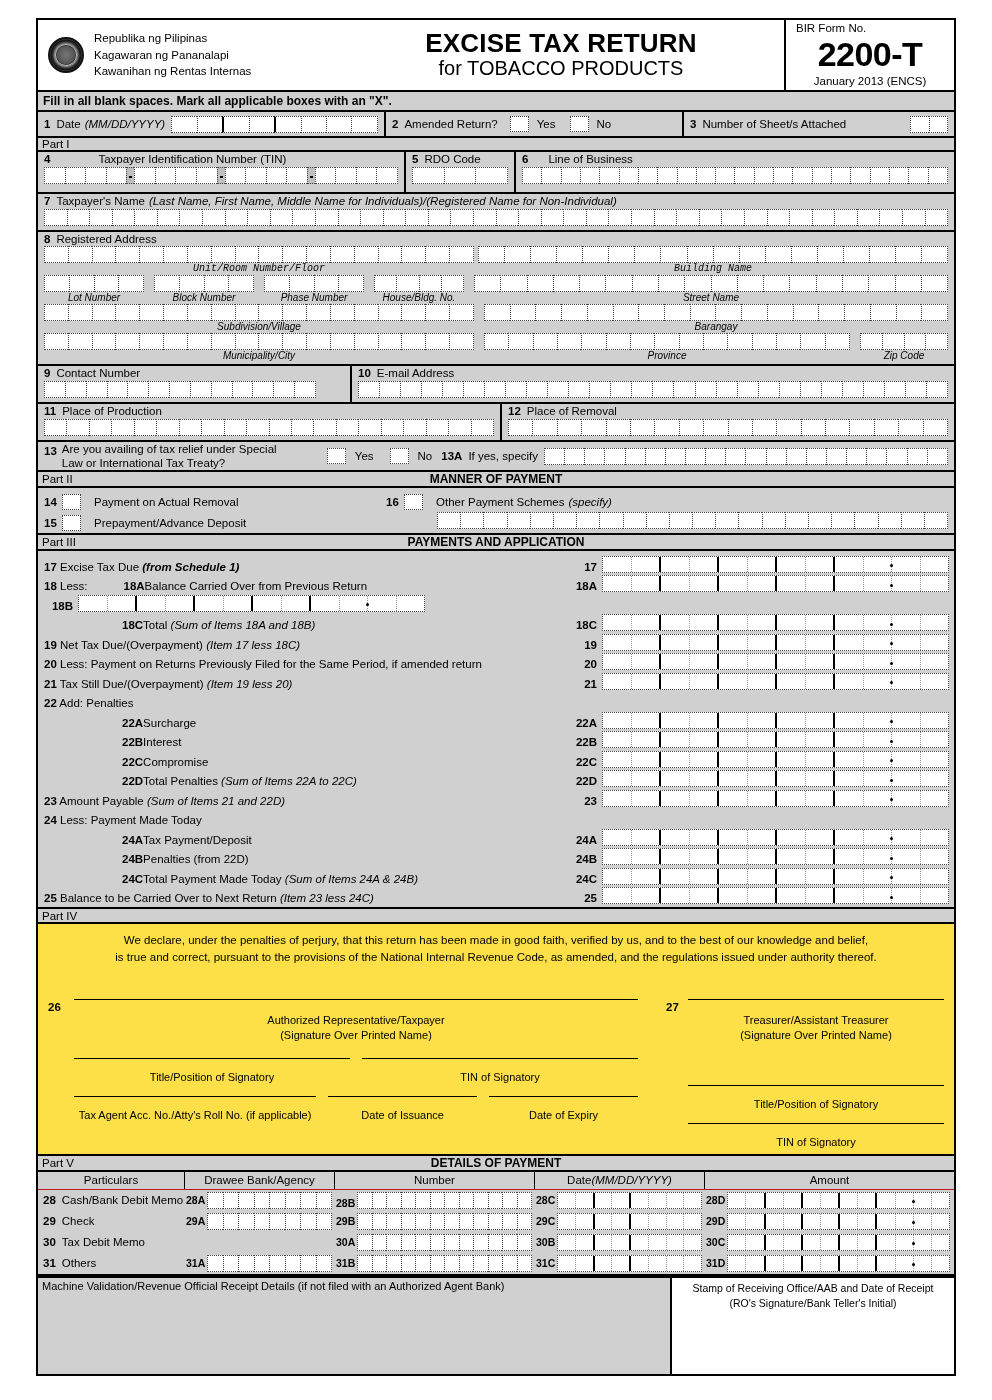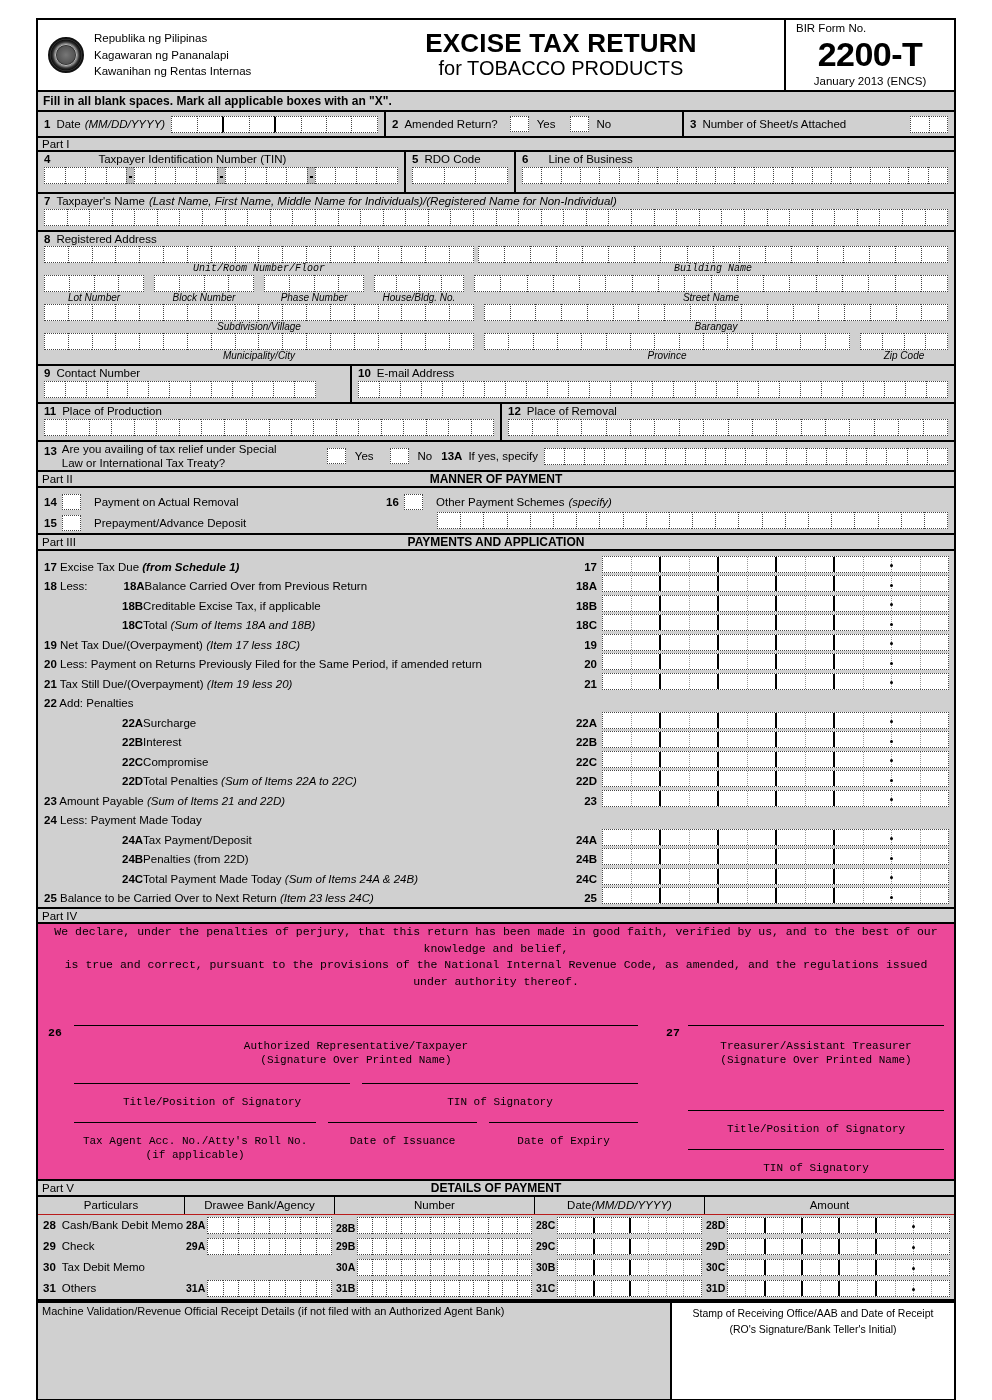--- a/index.html
+++ b/index.html
@@ -754,21 +754,20 @@
             <div class="c"></div>
             <div class="c mark"></div>
             <div class="c"></div>
             <div class="c pt"></div>
             <div class="c"></div>
             <div class="c"></div>
           </div>
         </div>
       </div>
       <div class="p3row">
-        <div class="p3txt"><span style="display: inline-block; width: 78px;"></span><span class="num">18B</span><span class="lbl">Creditable Excise Tax, if applicable</span></div>
         <div class="p3code">18B</div>
         <div class="p3amt">
           <div class="amt">
             <div class="c"></div>
             <div class="c mark"></div>
             <div class="c"></div>
             <div class="c mark"></div>
             <div class="c"></div>
             <div class="c mark"></div>
             <div class="c"></div>
@@ -1049,21 +1048,21 @@
             <div class="c"></div>
           </div>
         </div>
       </div>
     </div>
 
   <div class="partbar" style="border-top:none;height:15px;">
     <span class="pname">Part IV</span>
   </div>
 
-  <div class="sect btm" style="background:#ec4899;padding:0 10px 4px 10px;font-family:Liberation Mono, monospace;">
+  <div class="sect btm" style="background:#fde047;padding:8px 10px 4px 10px;">
     <div style="text-align:center;font-size:11.5px;line-height:1.45;">
       <div>We declare, under the penalties of perjury, that this return has been made in good faith, verified by us, and to the best of our knowledge and belief,</div>
       <div>is true and correct, pursuant to the provisions of the National Internal Revenue Code, as amended, and the regulations issued under authority thereof.</div>
     </div>
 
     <div class="row" style="margin-top:34px;">
 
       <div style="width:590px;">
         <div style="display:flex;align-items:flex-end;">
           <span class="num" style="width:26px;">26</span>

